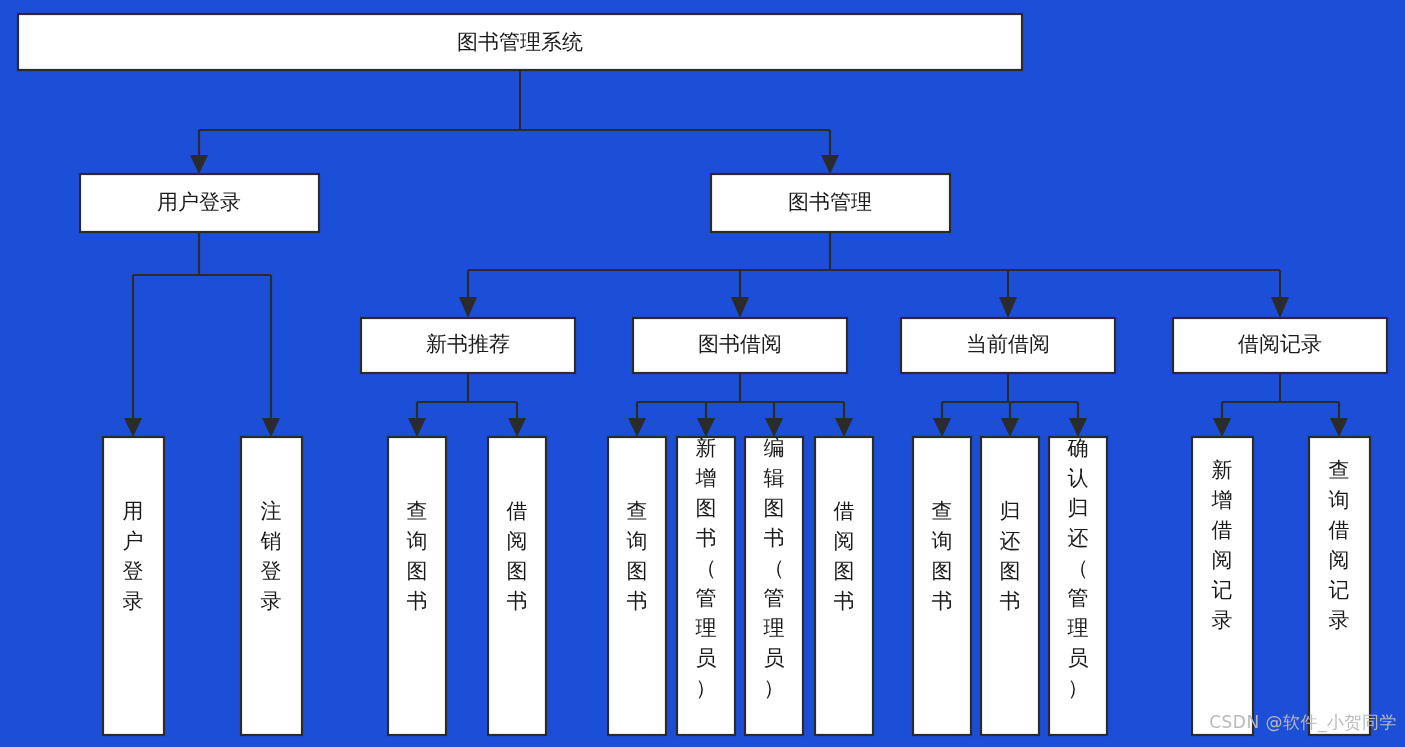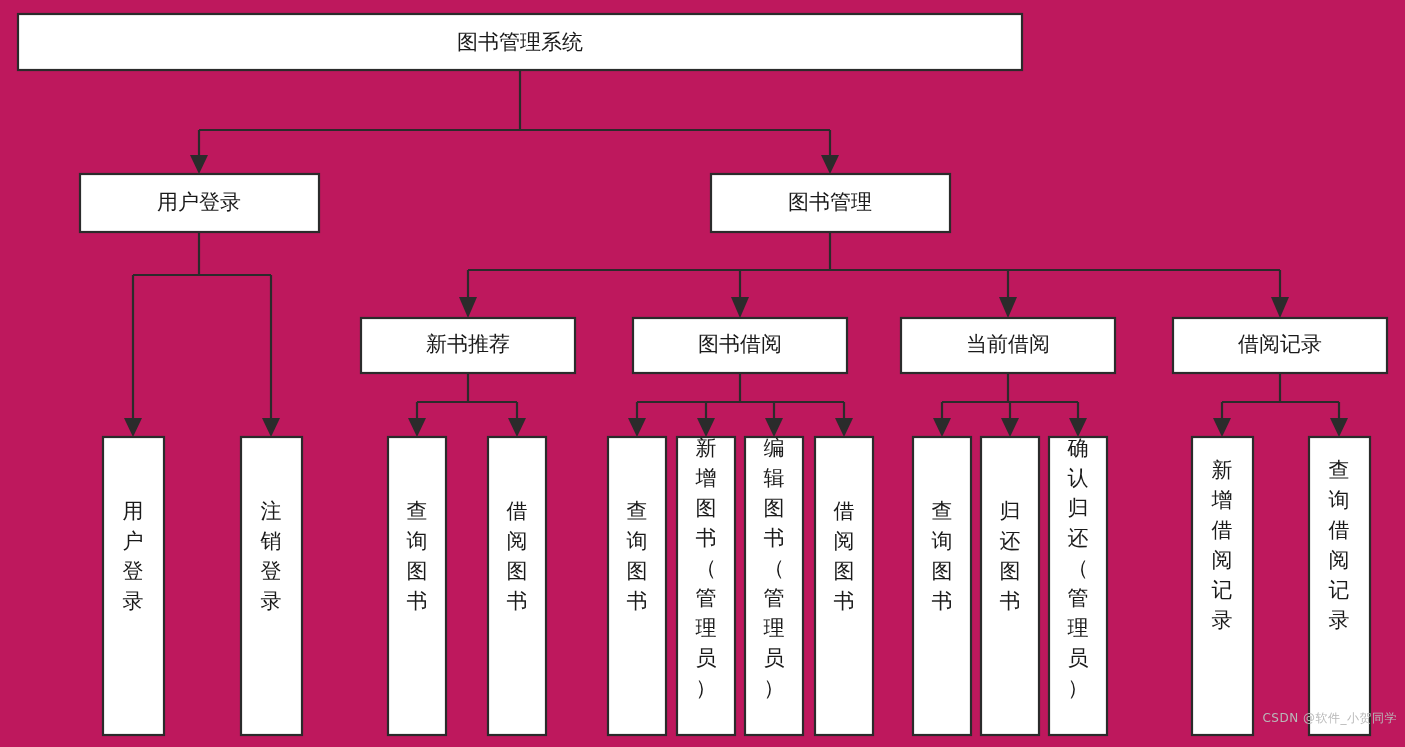--- a/index.html
+++ b/index.html
@@ -11,21 +11,21 @@
     width: 1405px;
     height: 747px;
     font-family: "DejaVu Sans", "Liberation Sans", sans-serif;
     overflow: hidden;
     position: relative;
   }
   #diagram-root {
     position: relative;
     width: 1405px;
     height: 747px;
-    background: #be185d;
+    background: #1d4ed8;
   }
   svg.tree-canvas {
     position: absolute;
     left: 0;
     top: 0;
     width: 1405px;
     height: 747px;
     display: block;
   }
   .node-rect {
@@ -51,23 +51,23 @@
     stroke-width: 2.2;
     fill: none;
   }
   .arrow-head {
     fill: #2b2b2b;
     stroke: none;
   }
   .watermark {
     position: absolute;
     right: 8px;
-    bottom: 20px;
-    font-family: "DejaVu Sans", "Liberation Sans", sans-serif;
-    font-size: 12px;
+    bottom: 13px;
+    font-family: "DejaVu Sans", "Liberation Sans", sans-serif;
+    font-size: 17px;
     color: #b9b9b9;
     white-space: nowrap;
     letter-spacing: 0.5px;
   }
 </style>
 </head>
 <body>
 
 <div id="diagram-root">
 

